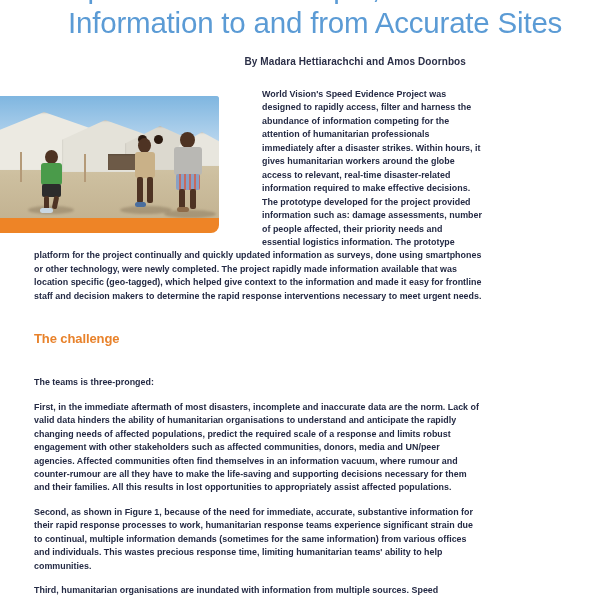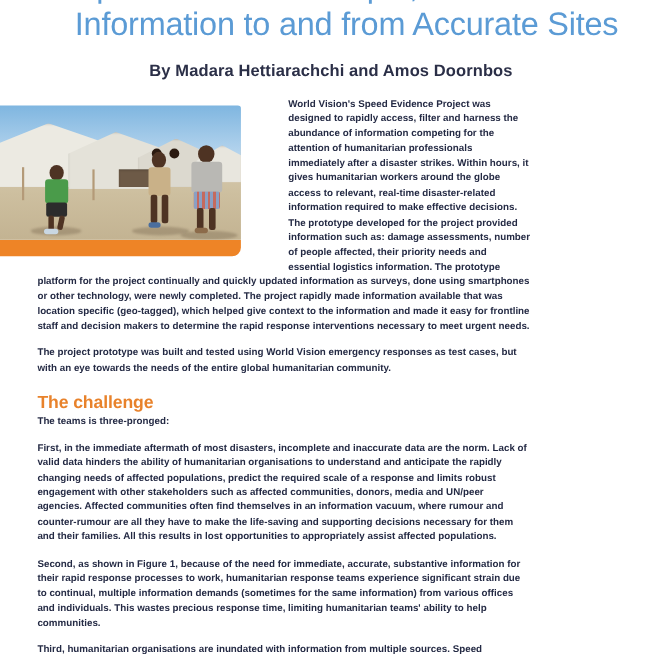--- a/index.html
+++ b/index.html
@@ -46,21 +46,21 @@
   }
 
   .byline {
     position: absolute;
     left: 0;
     top: 56px;
     width: 504px;
     padding-right: 38px;
     box-sizing: border-box;
     text-align: right;
-    font-size: 15px;
+    font-size: 10px;
     font-weight: 700;
     color: #2b2f47;
     letter-spacing: 0.1px;
   }
 
   
   .photo-wrap {
     position: absolute;
     left: 0;
     top: 96px;
@@ -170,22 +170,22 @@
     font-size: 8.9px;
     line-height: 13.45px;
     color: #242a44;
     text-align: left;
     font-weight: 600;
     letter-spacing: 0.02px;
   }
   p.body.first { margin-top: 0; }
   h2.section {
     clear: both;
-    margin: 17px 0 0 0;
-    font-size: 16px;
+    margin: 17px 0 30px 0;
+    font-size: 13px;
     font-weight: 700;
     color: #E8822B;
     letter-spacing: -0.1px;
   }
   .clearer { clear: both; }
 </style>
 </head>
 <body>
 
 <div class="page">
@@ -248,21 +248,20 @@
     <div class="orange-bar"></div>
   </div>
 
   <div class="body-col">
     <div class="float-spacer"></div>
 
     <p class="body first">World Vision's Speed Evidence Project was designed to rapidly access, filter and harness the abundance of information competing for the attention of humanitarian professionals immediately after a disaster strikes. Within hours, it gives humanitarian workers around the globe access to relevant, real-time disaster-related information required to make effective decisions. The prototype developed for the project provided information such as: damage assessments, number of people affected, their priority needs and essential logistics information. The prototype platform for the project continually and quickly updated information as surveys, done using smartphones or other technology, were newly completed. The project rapidly made information available that was location specific (geo-tagged), which helped give context to the information and made it easy for frontline staff and decision makers to determine the rapid response interventions necessary to meet urgent needs.</p>
 
     <div class="clearer"></div>
 
-    <p class="body">The project prototype was built and tested using World Vision emergency responses as test cases, but with an eye towards the needs of the entire global humanitarian community.</p>
 
     <h2 class="section">The challenge</h2>
 
     <p class="body">The teams is three-pronged:</p>
 
     <p class="body">First, in the immediate aftermath of most disasters, incomplete and inaccurate data are the norm. Lack of valid data hinders the ability of humanitarian organisations to understand and anticipate the rapidly changing needs of affected populations, predict the required scale of a response and limits robust engagement with other stakeholders such as affected communities, donors, media and UN/peer agencies. Affected communities often find themselves in an information vacuum, where rumour and counter-rumour are all they have to make the life-saving and supporting decisions necessary for them and their families. All this results in lost opportunities to appropriately assist affected populations.</p>
 
     <p class="body">Second, as shown in Figure 1, because of the need for immediate, accurate, substantive information for their rapid response processes to work, humanitarian response teams experience significant strain due to continual, multiple information demands (sometimes for the same information) from various offices and individuals. This wastes precious response time, limiting humanitarian teams' ability to help communities.</p>
 
     <p class="body">Third, humanitarian organisations are inundated with information from multiple sources. Speed</p>

